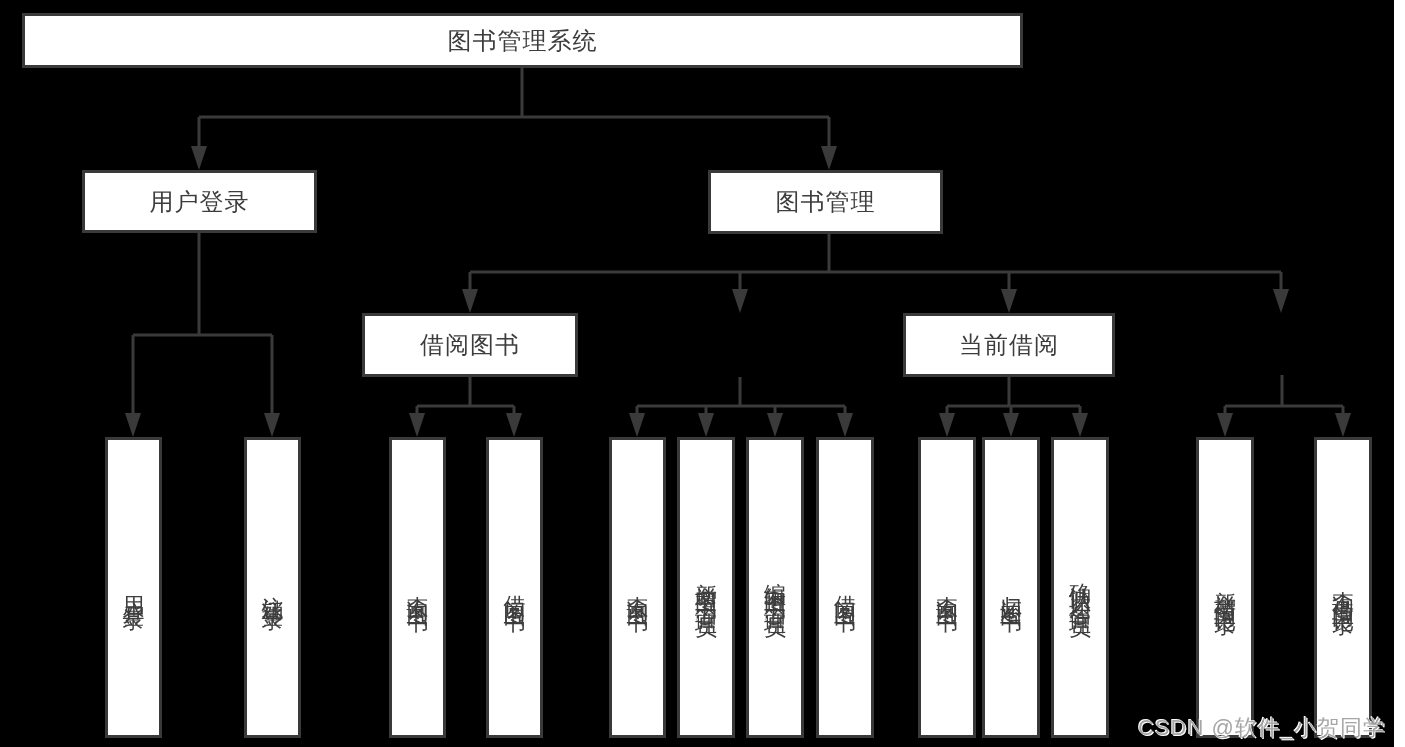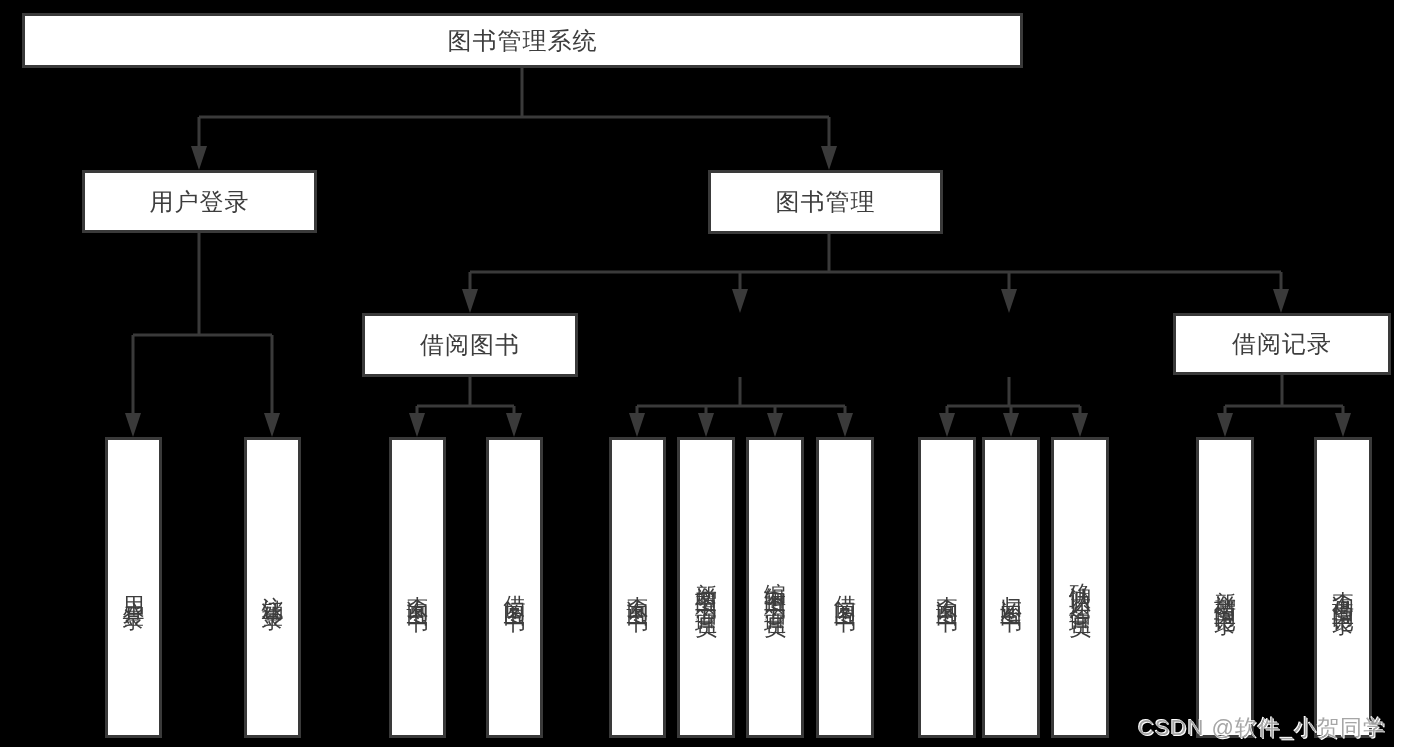--- a/index.html
+++ b/index.html
@@ -84,22 +84,22 @@
   <div class="node hnode" style="left:82px;top:170px;width:235px;height:63px">
     <span>用户登录</span>
   </div>
   <div class="node hnode" style="left:708px;top:170px;width:235px;height:64px">
     <span>图书管理</span>
   </div>
 
   <div class="node hnode" style="left:362px;top:313px;width:216px;height:64px">
     <span>借阅图书</span>
   </div>
-  <div class="node hnode" style="left:1173px;top:313px;width:218px;height:62px">
-    <span>借阅记录</span>
+  <div class="node hnode" style="left:903px;top:313px;width:212px;height:64px">
+    <span>当前借阅</span>
   </div>
 
   <div class="node leaf" style="left:105px;top:437px;width:57px;height:301px">
     <span>用户登录</span>
   </div>
   <div class="node leaf" style="left:244px;top:437px;width:57px;height:301px">
     <span>注销登录</span>
   </div>
 
   <div class="node leaf" style="left:389px;top:437px;width:57px;height:301px">

